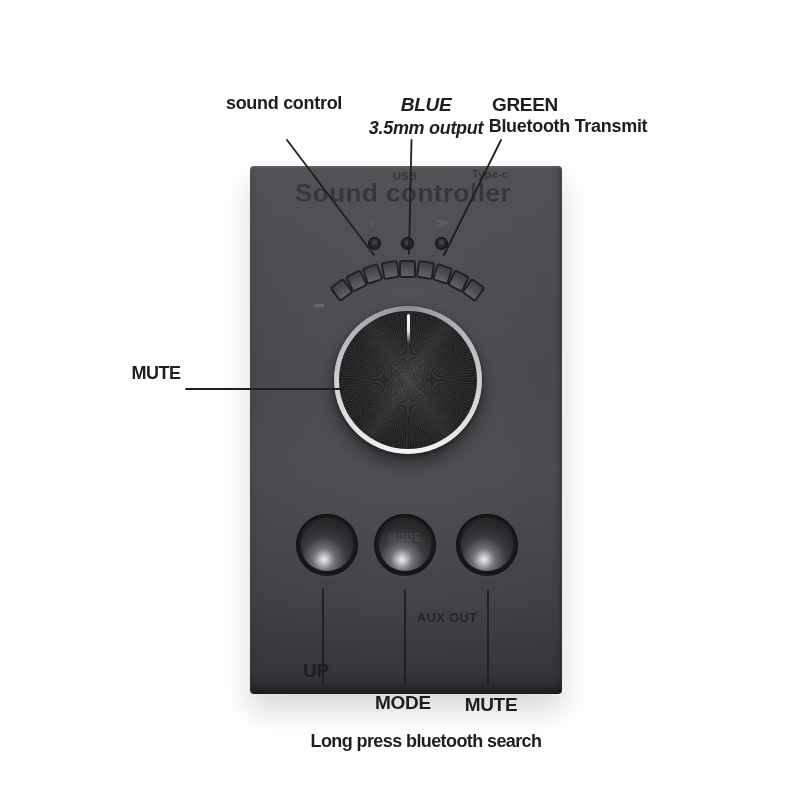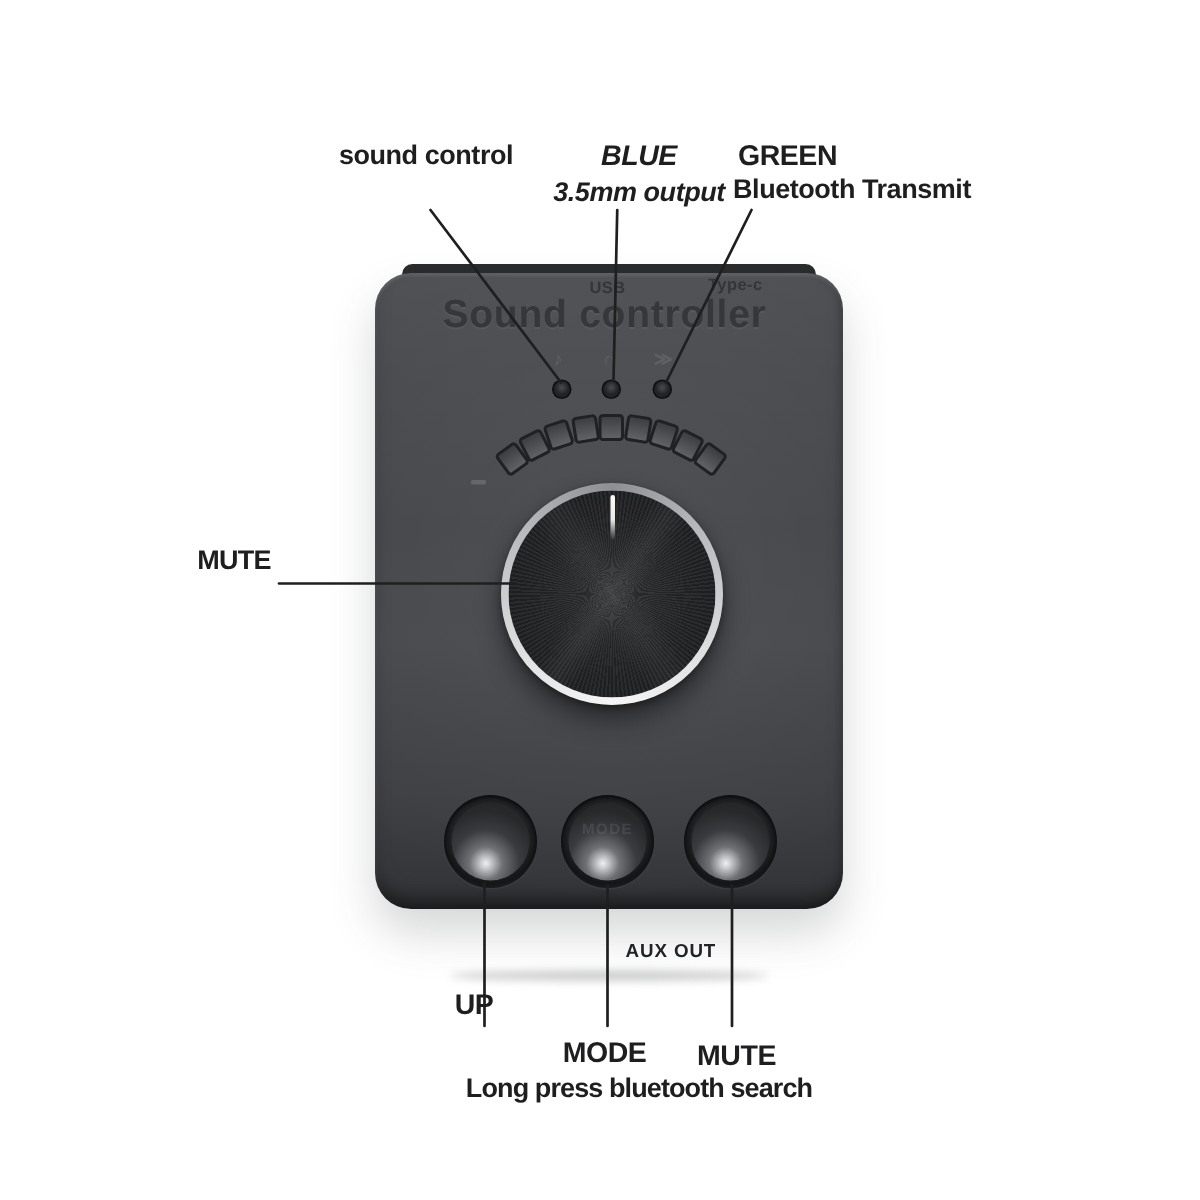--- a/index.html
+++ b/index.html
@@ -14,30 +14,30 @@
   .ann-red{left:184px;top:92px;width:200px;}
   .ann-blue{left:326px;top:92px;width:200px;font-style:italic;}
   .ann-green-t{left:425px;top:92px;width:200px;}
   .ann-green-d{left:448px;top:115px;width:240px;}
   .ann-knob{left:56px;top:362px;width:200px;}
   .ann-knob .t{font-size:18px;line-height:23px;letter-spacing:-0.5px;}
   .ann-up{left:266px;top:660px;width:100px;}
   .ann-mode{left:353px;top:692px;width:100px;}
   .ann-down{left:441px;top:694px;width:100px;}
   .ann-note{left:226px;top:714px;width:400px;letter-spacing:-0.6px;}
-  .ann-note .d{font-size:18px;}
+  .ann-note .d{font-size:18px;margin-top:16px;}
   .lbl{font-size:19px;line-height:22px;display:block;}
 
   
   .device-glow{left:205px;top:155px;width:400px;height:530px;
     background:radial-gradient(50% 50% at 50% 50%, rgba(90,92,96,0.14), rgba(90,92,96,0) 70%);}
   .device-back{left:268px;top:176px;width:276px;height:14px;background:#2a2b2d;border-radius:7px;}
   .device-refl{left:300px;top:647px;width:212px;height:7px;background:rgba(110,112,116,0.35);
     border-radius:50%;filter:blur(3px);}
-  .device{left:250px;top:182px;width:312px;height:424px;border-radius:24px;
+  .device{left:250px;top:166px;width:312px;height:528px;border-radius:4px;
     background:
       radial-gradient(150% 100% at 50% 45%, rgba(255,255,255,0.06) 0%, rgba(255,255,255,0) 55%),
       linear-gradient(180deg,#505155 0%,#464житие749 0%,#4a4b4f 16%,#444548 40%,#47484c 58%,#3f4044 82%,#353639 96%,#2e2f32 100%);
     background:
       radial-gradient(150% 100% at 50% 45%, rgba(255,255,255,0.06) 0%, rgba(255,255,255,0) 55%),
       linear-gradient(180deg,#505155 0%,#4a4b4f 16%,#444548 40%,#47484c 58%,#3f4044 82%,#353639 96%,#2e2f32 100%);
     box-shadow: inset 0 2px 2px rgba(255,255,255,0.10),
                 inset 0 -10px 14px -6px rgba(0,0,0,0.55),
                 inset 3px 0 6px -3px rgba(255,255,255,0.05),
                 inset -3px 0 6px -3px rgba(0,0,0,0.25),

